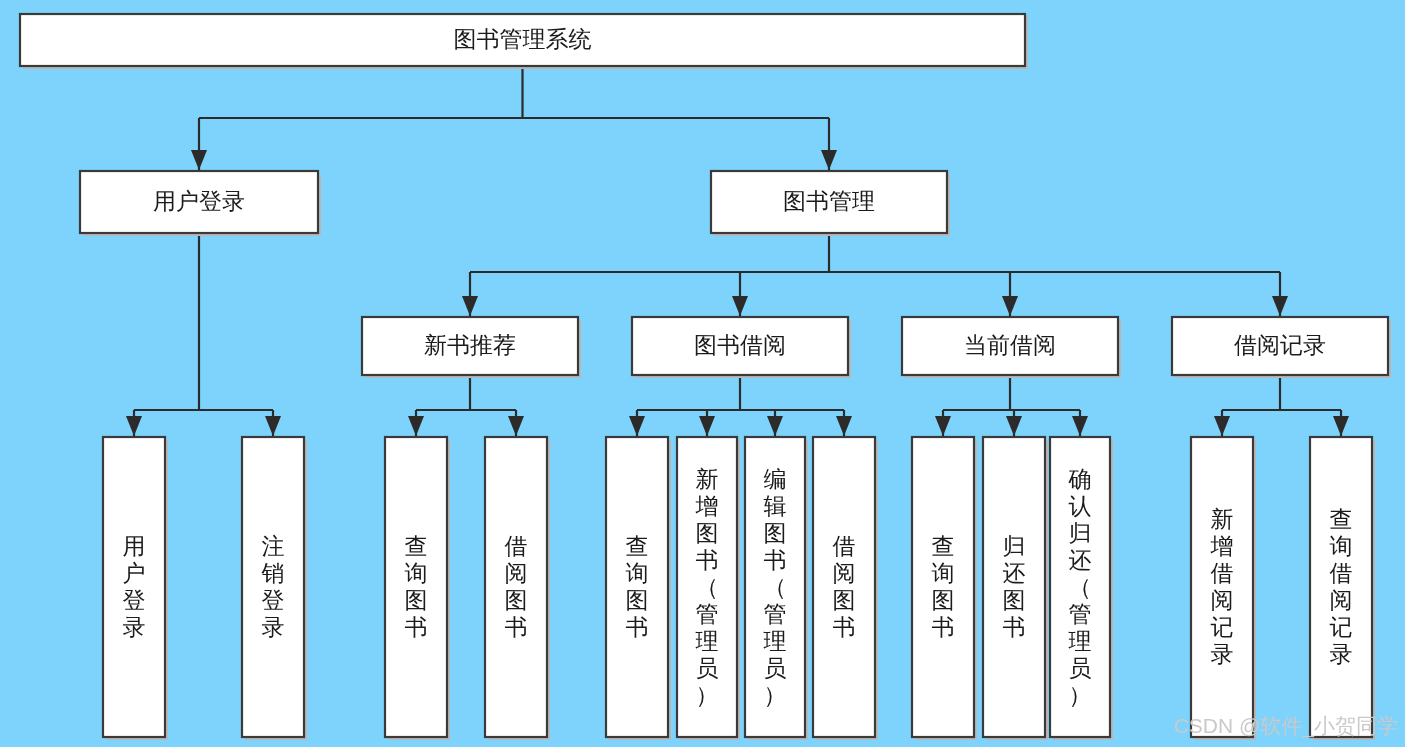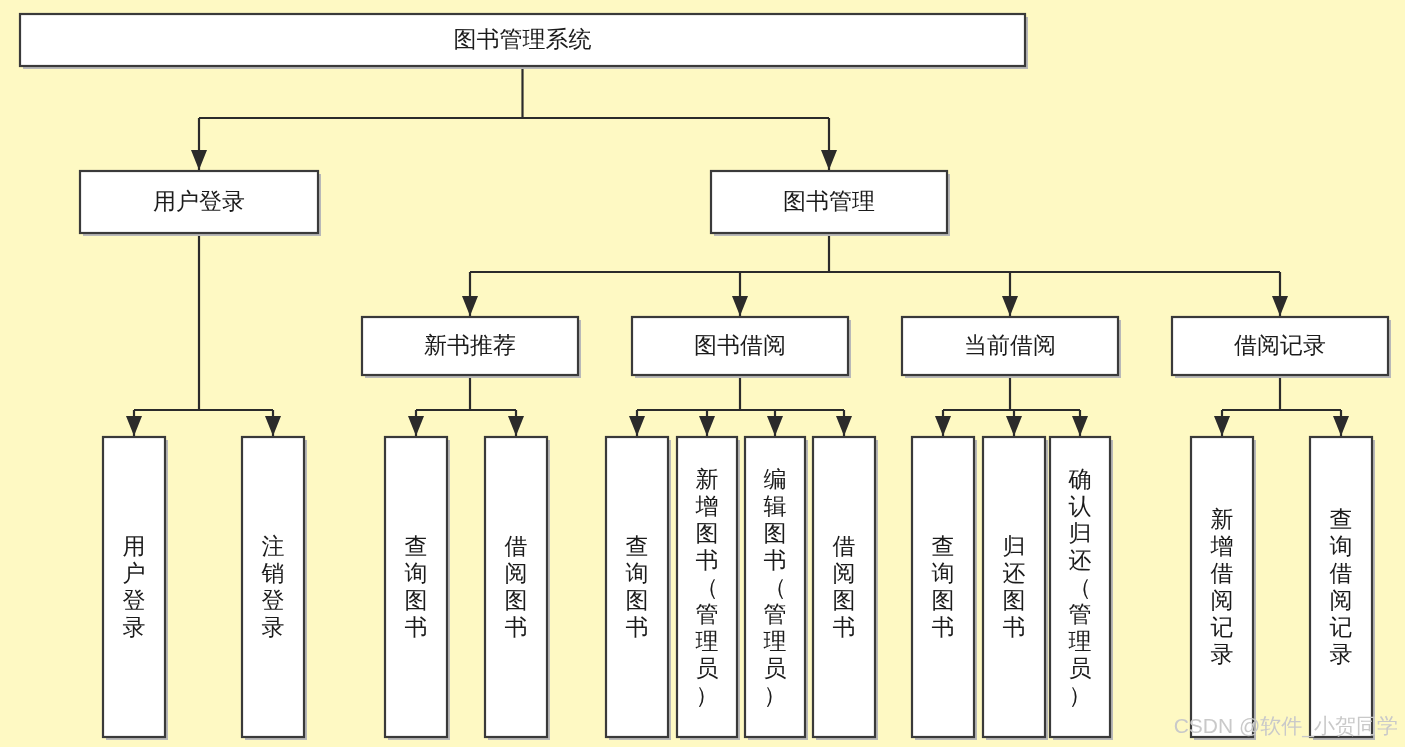--- a/index.html
+++ b/index.html
@@ -11,21 +11,21 @@
     width: 1405px;
     height: 747px;
     font-family: "Liberation Sans", "DejaVu Sans", sans-serif;
     overflow: hidden;
     position: relative;
   }
   #diagram-root {
     position: relative;
     width: 1405px;
     height: 747px;
-    background: #fef9c3;
+    background: #7dd3fc;
   }
   svg.diagram {
     position: absolute;
     left: 0;
     top: 0;
     width: 1405px;
     height: 747px;
     display: block;
   }
   .node-box {

